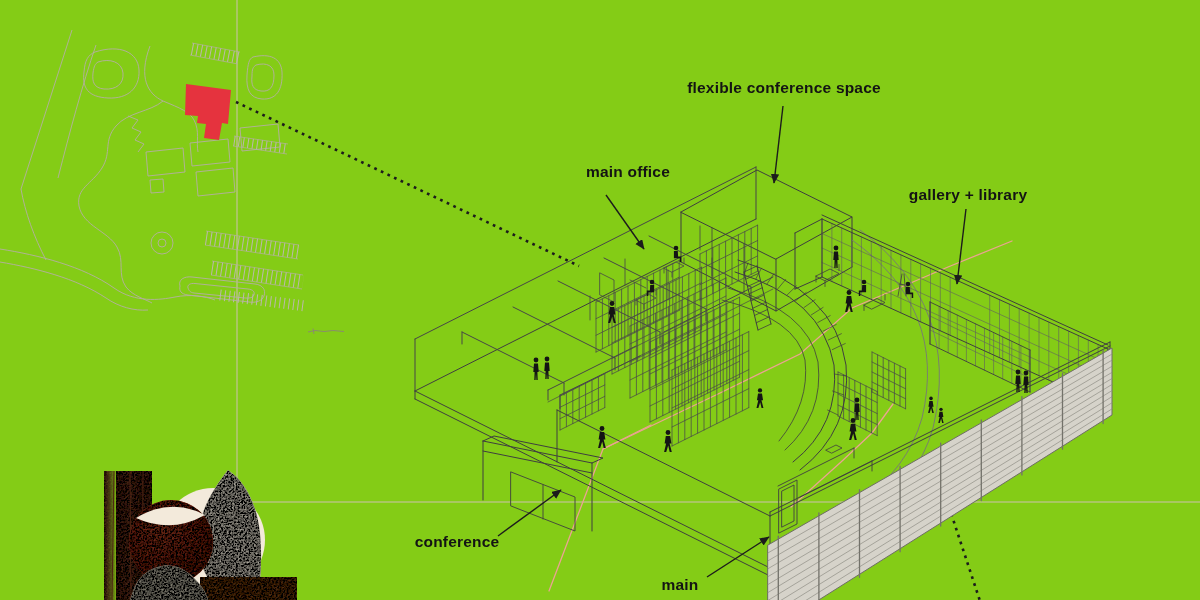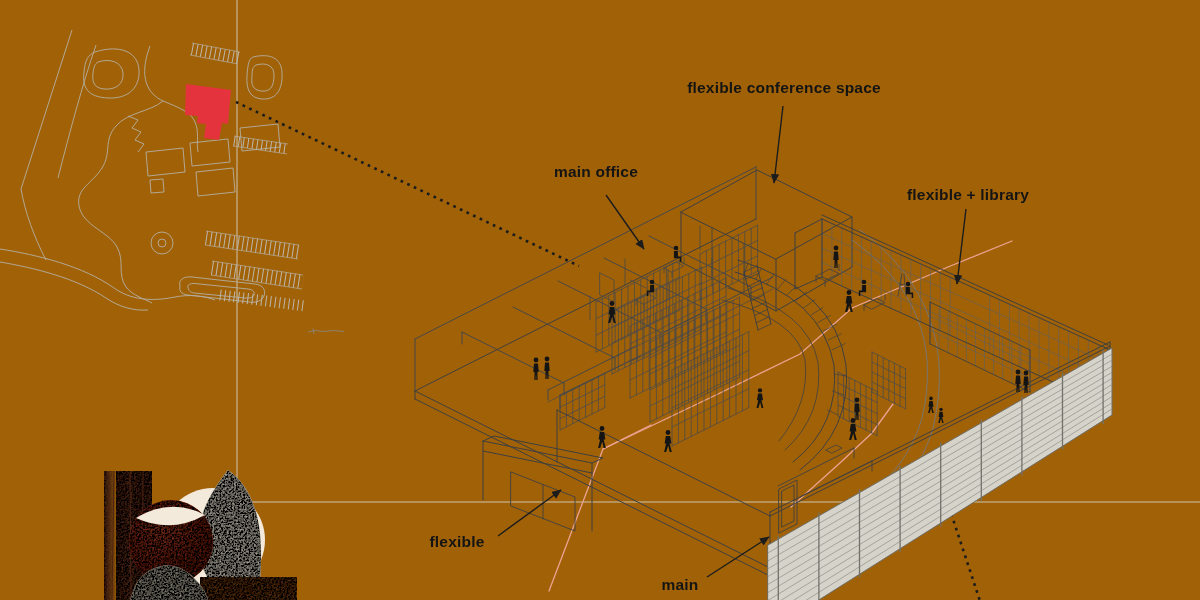--- a/index.html
+++ b/index.html
@@ -1,17 +1,17 @@
 <!DOCTYPE html>
 <html><head>
 <meta charset="utf-8">
 <style>
   html,body{margin:0;padding:0;}
   body{width:1200px;height:600px;overflow:hidden;background:#f9edd9;font-family:"Liberation Sans",sans-serif;}
-  .canvas{position:relative;width:1200px;height:600px;background:#a16207;}
+  .canvas{position:relative;width:1200px;height:600px;background:#84cc16;}
   .canvas svg{position:absolute;left:0;top:0;}
   .anno{position:absolute;transform:translate(-50%,-50%);color:#141414;font-size:15.5px;
         font-weight:600;letter-spacing:.2px;white-space:nowrap;}
 </style>
 </head>
 <body>
 
 <div class="canvas">
 <svg width="1200" height="600" viewBox="0 0 1200 600">
   <defs>
@@ -219,17 +219,17 @@
     <circle cx="213" cy="540" r="52" fill="#f3eadb"></circle>
     <path d="M228,470 C213,489 199,511 198,538 C197,567 211,589 229,597 L258,597 C262,571 263,535 256,512 C250,492 240,478 228,470 Z" fill="#e8e2d3" filter="url(#grain)"></path>
     <rect x="200" y="577" width="97" height="23" fill="#7b4517" filter="url(#grain)"></rect>
     <circle cx="171" cy="542" r="42" fill="url(#ballg)" filter="url(#grain)"></circle>
     <path d="M136,518 Q171,534 205,515 Q171,497 136,518 Z" fill="#f3eadb"></path>
     <path d="M130,600 L135,586 C141,575 150,568 162,566 C175,564 186,570 194,578 C201,585 206,592 208,600 Z" fill="#b7b3a2" filter="url(#grain)"></path>
   </g>
 </svg>
 
   <div class="anno" style="left:784px;top:88px">flexible conference space</div>
-  <div class="anno" style="left:596px;top:172px">main office</div>
-  <div class="anno" style="left:968px;top:195px">flexible + library</div>
-  <div class="anno" style="left:457px;top:542px">flexible</div>
+  <div class="anno" style="left:628px;top:172px">main office</div>
+  <div class="anno" style="left:968px;top:195px">gallery + library</div>
+  <div class="anno" style="left:457px;top:542px">conference</div>
   <div class="anno" style="left:680px;top:585px">main</div>
 </div>
 
 </body></html>

